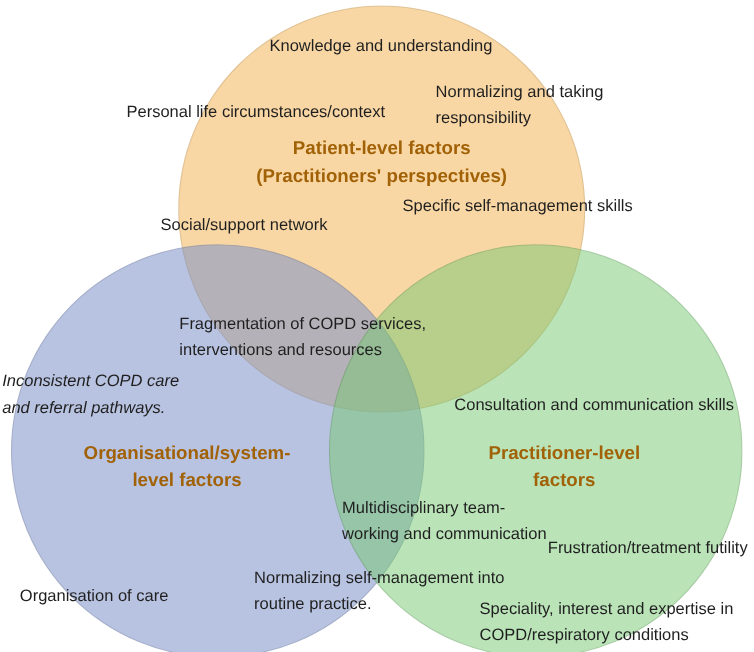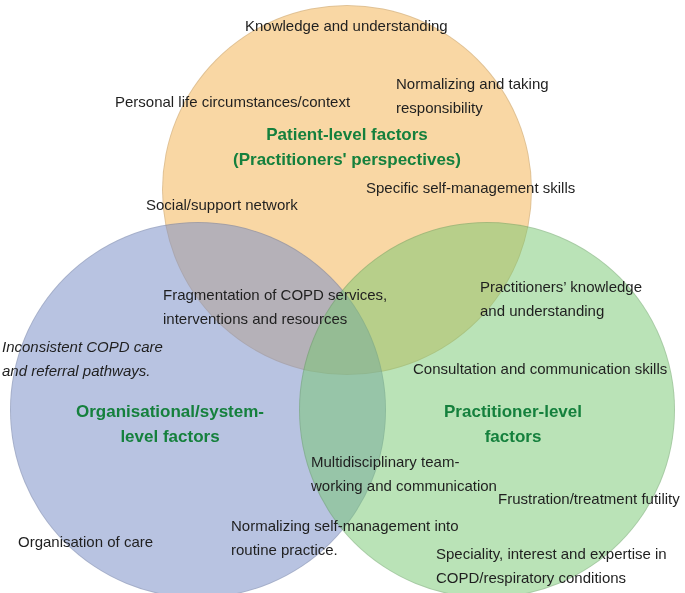--- a/index.html
+++ b/index.html
@@ -41,21 +41,21 @@
     font-size: 15px;
     line-height: 24px;
     color: #1f1f1f;
     white-space: pre-line;
   }
   .title {
     position: absolute;
     font-size: 17px;
     line-height: 25px;
     font-weight: bold;
-    color: #15803d;
+    color: #a16207;
     text-align: center;
     transform: translateX(-50%);
     white-space: pre-line;
   }
 </style>
 </head>
 <body>
 
 <div class="canvas">
 
@@ -63,31 +63,29 @@
   <div class="circle org"></div>
   <div class="circle prac"></div>
 
   <div class="title" style="left:347px; top:122px;">Patient-level factors
 (Practitioners' perspectives)</div>
   <div class="title" style="left:170px; top:399px;">Organisational/system-
 level factors</div>
   <div class="title" style="left:513px; top:399px;">Practitioner-level
 factors</div>
 
-  <div class="label" style="left:245px; top:14px;">Knowledge and understanding</div>
+  <div class="label" style="left:245px; top:30px;">Knowledge and understanding</div>
   <div class="label" style="left:115px; top:90px;">Personal life circumstances/context</div>
   <div class="label" style="left:396px; top:72px;">Normalizing and taking
 responsibility</div>
   <div class="label" style="left:366px; top:176px;">Specific self-management skills</div>
   <div class="label" style="left:146px; top:193px;">Social/support network</div>
 
   <div class="label" style="left:163px; top:283px;">Fragmentation of COPD services,
 interventions and resources</div>
-  <div class="label" style="left:480px; top:275px;">Practitioners’ knowledge
-and understanding</div>
   <div class="label" style="left:2px; top:335px;font-style:italic;">Inconsistent COPD care
 and referral pathways.</div>
   <div class="label" style="left:413px; top:357px;">Consultation and communication skills</div>
 
   <div class="label" style="left:311px; top:450px;">Multidisciplinary team-
 working and communication</div>
   <div class="label" style="left:498px; top:487px;">Frustration/treatment futility</div>
   <div class="label" style="left:231px; top:514px;">Normalizing self-management into
 routine practice.</div>
   <div class="label" style="left:18px; top:530px;">Organisation of care</div>

